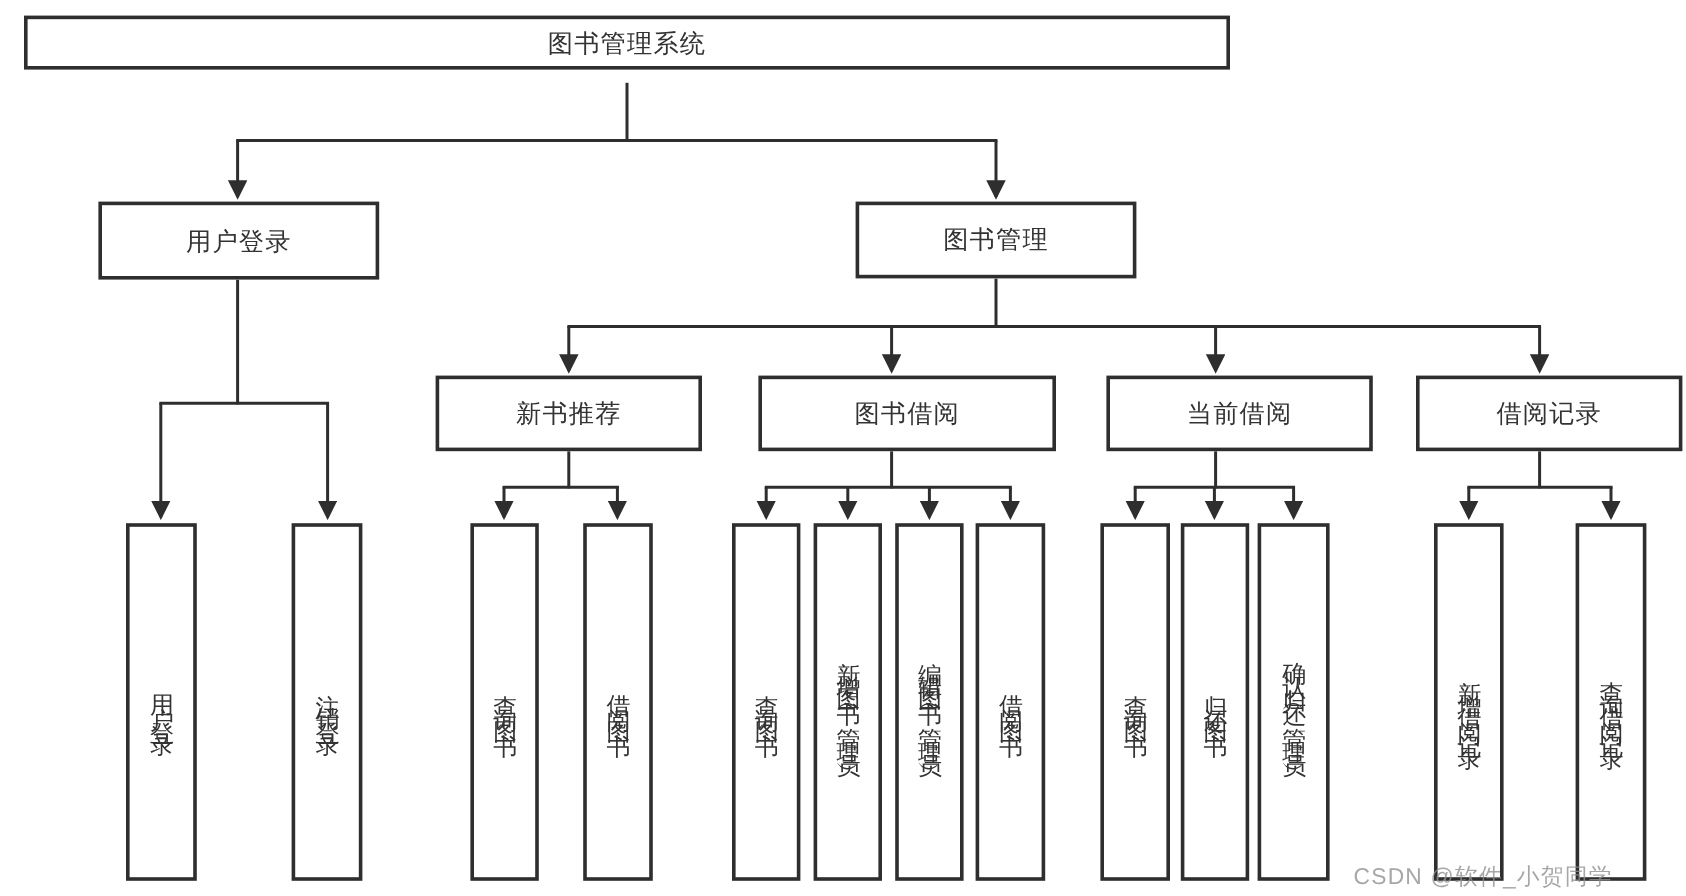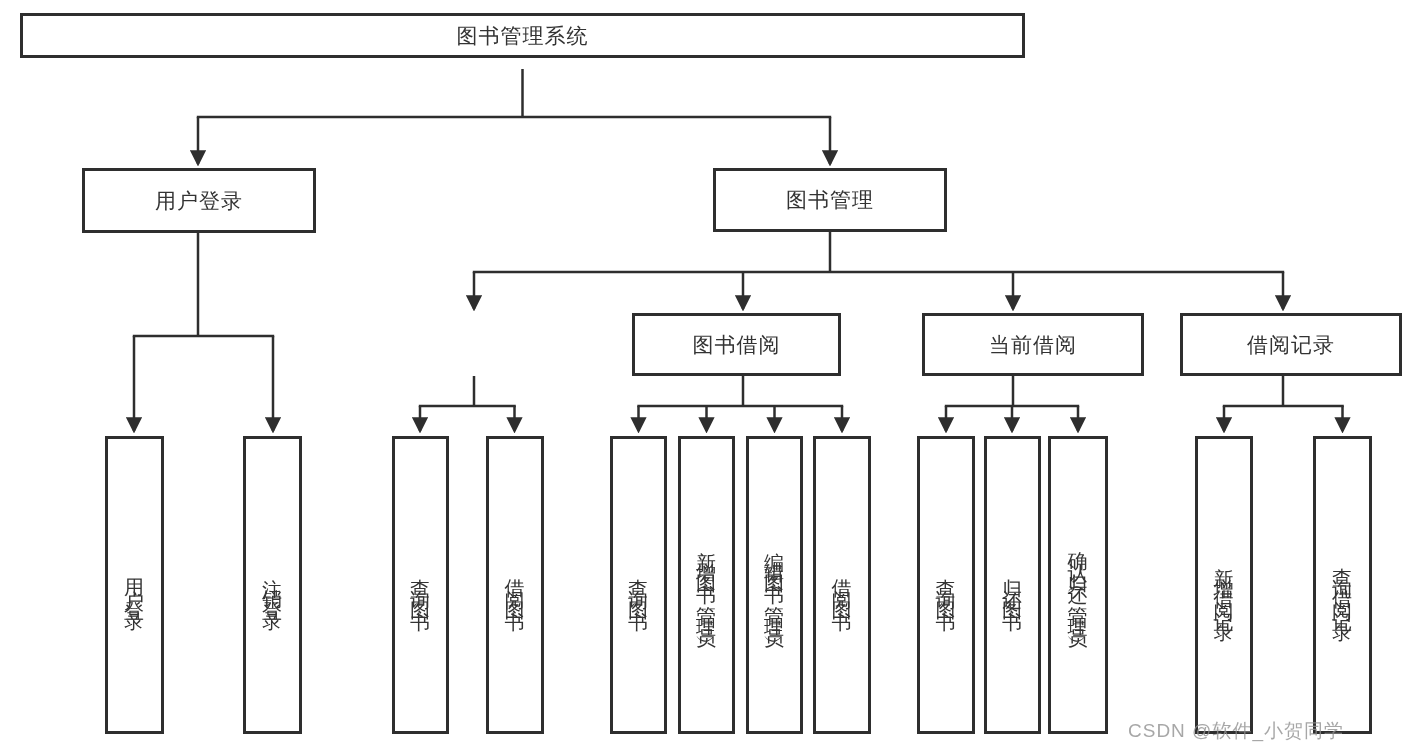--- a/index.html
+++ b/index.html
@@ -45,21 +45,21 @@
     letter-spacing: 11px;
     line-height: 1;
     white-space: nowrap;
     color: #333333;
   }
   
   #n-root   { left: 20px;  top: 13px;  width: 1005px; height: 45px; }
   #n-login  { left: 82px;  top: 168px; width: 234px;  height: 65px; }
   #n-mgmt   { left: 713px; top: 168px; width: 234px;  height: 64px; }
   #n-sec0   { left: 363px; top: 313px; width: 222px;  height: 63px; }
-  #n-sec1   { left: 632px; top: 313px; width: 209px;  height: 63px; }
+  #n-sec1   { left: 632px; top: 313px; width: 248px;  height: 63px; }
   #n-sec2   { left: 902px; top: 313px; width: 222px;  height: 63px; margin-left: 20px; }
   #n-sec3   { left: 1180px;top: 313px; width: 222px;  height: 63px; }
   
   #v-l0  { left: 105px;  width: 59px; }
   #v-l1  { left: 243px;  width: 59px; }
   #v-s0c0 { left: 392px; width: 57px; }
   #v-s0c1 { left: 486px; width: 58px; }
   #v-s1c0 { left: 610px; width: 57px; }
   #v-s1c1 { left: 678px; width: 57px; }
   #v-s1c2 { left: 746px; width: 57px; }
@@ -133,20 +133,21 @@
       <line x1="1224" y1="406" x2="1224" y2="431" marker-end="url(#arrow)"></line>
       <line x1="1342.5" y1="406" x2="1342.5" y2="431" marker-end="url(#arrow)"></line>
     </g>
   </svg>
 
   <div class="node" id="n-root">图书管理系统</div>
 
   <div class="node" id="n-login">用户登录</div>
   <div class="node" id="n-mgmt">图书管理</div>
 
+  <div class="node" id="n-sec0">新书推荐</div>
   <div class="node" id="n-sec1">图书借阅</div>
   <div class="node" id="n-sec2">当前借阅</div>
   <div class="node" id="n-sec3">借阅记录</div>
 
   <div class="vnode" id="v-l0">
     <span class="vtext">用户登录</span>
   </div>
   <div class="vnode" id="v-l1">
     <span class="vtext">注销登录</span>
   </div>

